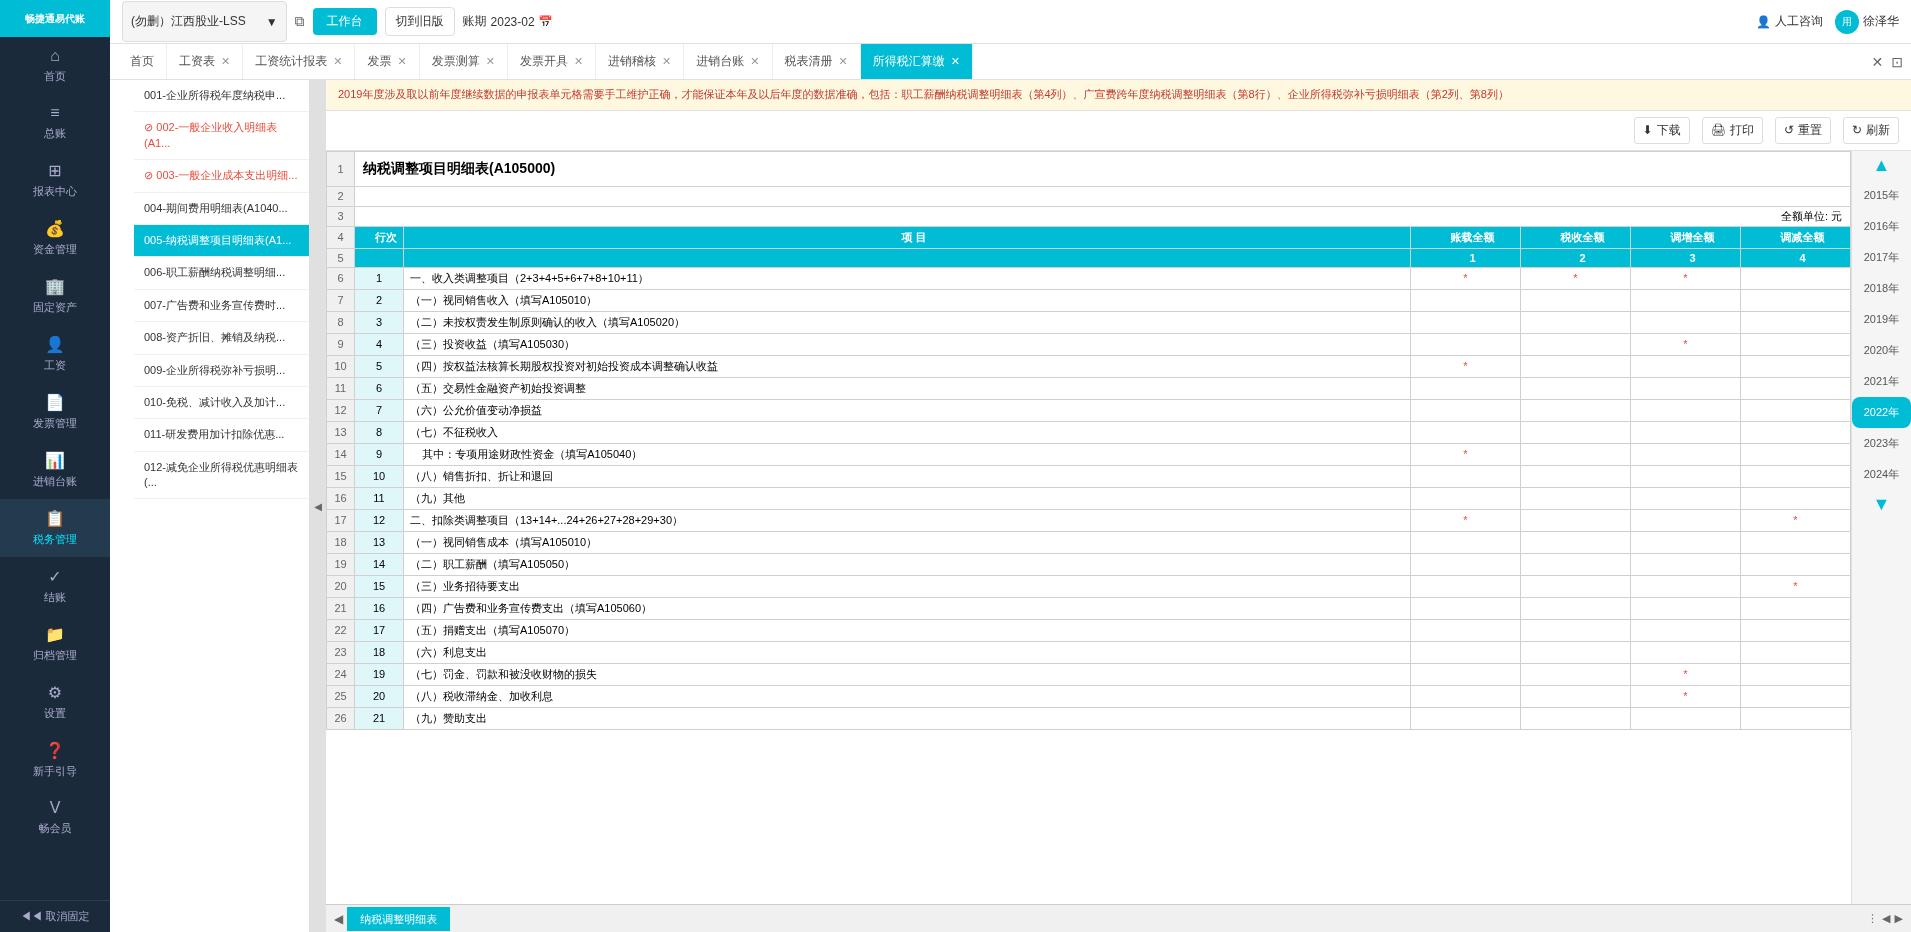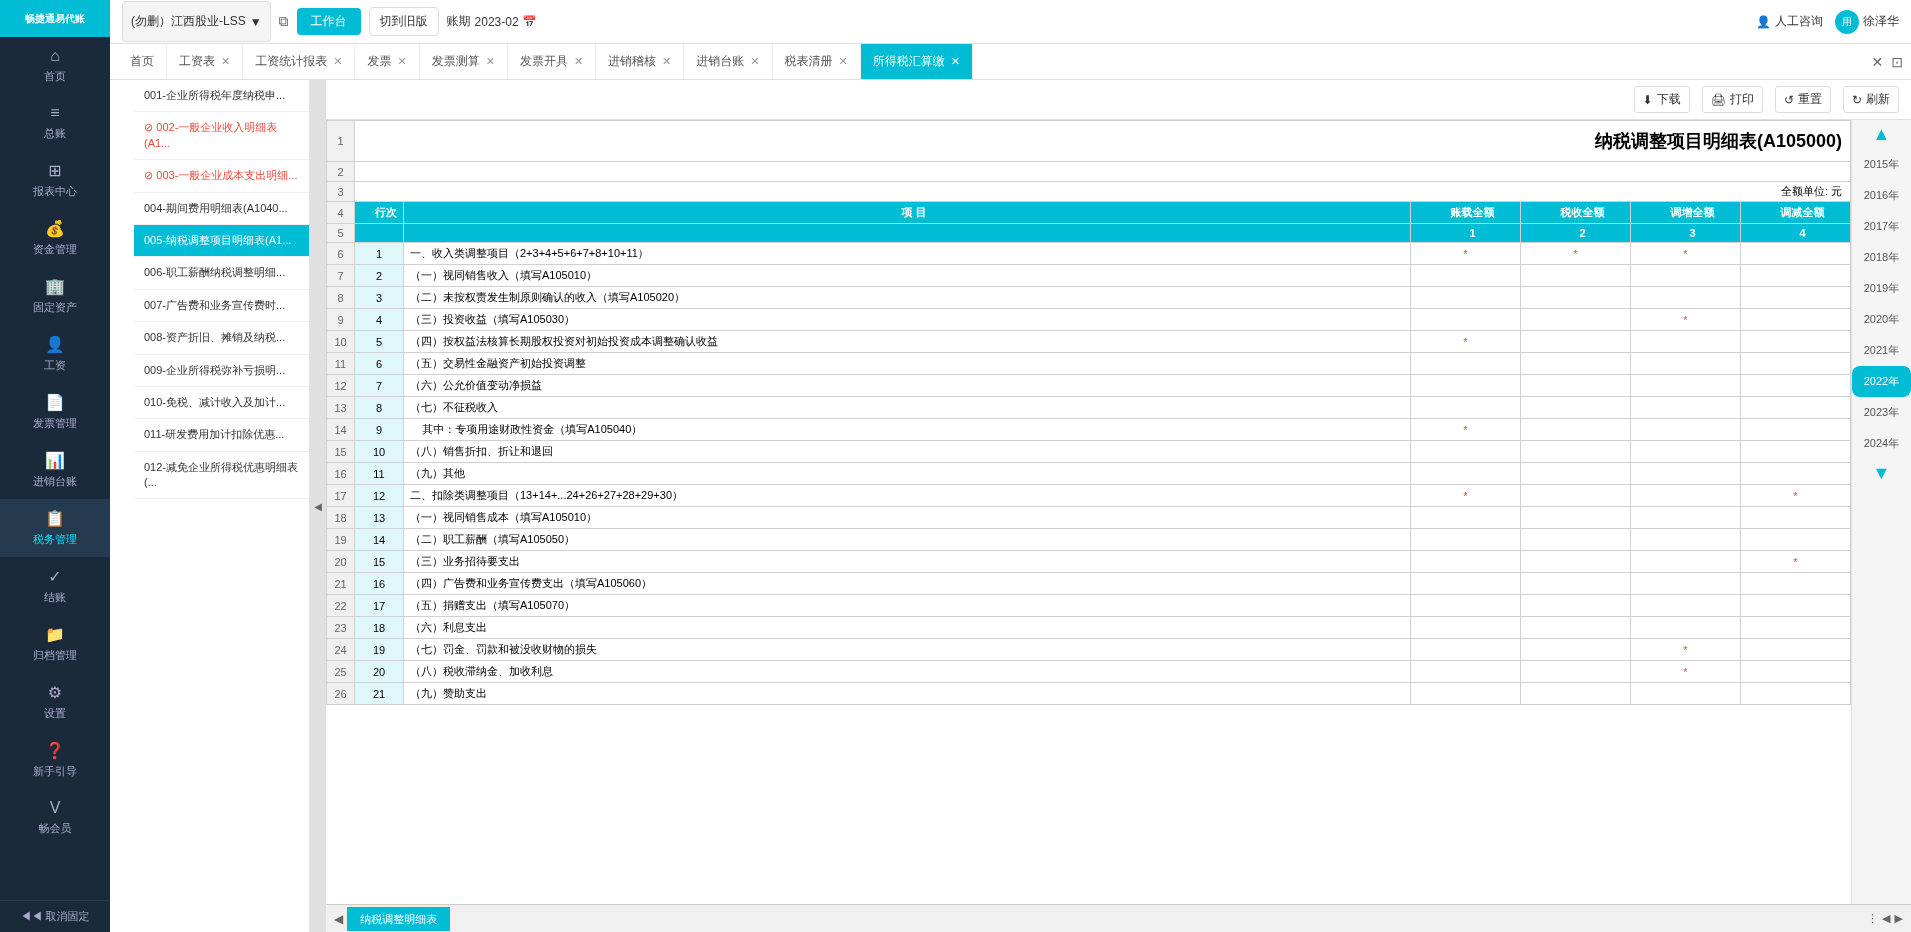--- a/index.html
+++ b/index.html
@@ -12,21 +12,21 @@
     .sidebar-item { display: flex; flex-direction: column; align-items: center; padding: 10px 4px; color: #aac; cursor: pointer; font-size: 11px; gap: 4px; }
     .sidebar-item.active { background: #243a4e; color: #00e5ff; }
     .sidebar-icon { font-size: 16px; }
     .sidebar-bottom { padding: 8px; color: #aac; font-size: 11px; text-align: center; border-top: 1px solid #2a3d50; cursor: pointer; }
 
     
     .main { flex: 1; display: flex; flex-direction: column; height: 100%; overflow: hidden; }
 
     
     .topbar { background: white; display: flex; align-items: center; padding: 0 12px; height: 44px; border-bottom: 1px solid #e0e0e0; gap: 8px; flex-shrink: 0; }
-    .topbar-company { display: flex; align-items: center; gap: 4px; background: #f5f5f5; border: 1px solid #ddd; border-radius: 4px; padding: 11px 8px; font-size: 12px; color: #333; cursor: pointer; }
+    .topbar-company { display: flex; align-items: center; gap: 20px; background: #f5f5f5; border: 1px solid #ddd; border-radius: 4px; padding: 11px 8px; font-size: 12px; color: #333; cursor: pointer; }
     .topbar-copy-icon { font-size: 14px; color: #666; cursor: pointer; }
     .topbar-btn { background: #00bcd4; color: white; border: none; border-radius: 4px; padding: 5px 14px; font-size: 12px; cursor: pointer; }
     .topbar-old-btn { background: white; color: #333; border: 1px solid #ddd; border-radius: 4px; padding: 5px 10px; font-size: 12px; cursor: pointer; }
     .topbar-period { display: flex; align-items: center; gap: 4px; font-size: 12px; color: #333; }
     .topbar-right { margin-left: auto; display: flex; align-items: center; gap: 12px; }
     .topbar-right-item { display: flex; align-items: center; gap: 4px; font-size: 12px; color: #333; cursor: pointer; }
 
     
     .tabs-bar { background: white; display: flex; align-items: center; padding: 0 8px; border-bottom: 1px solid #e0e0e0; height: 36px; flex-shrink: 0; overflow-x: auto; }
     .tab { display: flex; align-items: center; padding: 0 12px; height: 36px; font-size: 12px; color: #555; cursor: pointer; border-right: 1px solid #eee; white-space: nowrap; }
@@ -237,20 +237,21 @@
       <div class="left-panel-item">009-企业所得税弥补亏损明...</div>
       <div class="left-panel-item">010-免税、减计收入及加计...</div>
       <div class="left-panel-item">011-研发费用加计扣除优惠...</div>
       <div class="left-panel-item">012-减免企业所得税优惠明细表(...</div>
     </div>
 
     <div class="left-collapse-btn">◀</div>
 
     <div class="right-main">
 
+      <div class="notice-bar">2019年度涉及取以前年度继续数据的申报表单元格需要手工维护正确，才能保证本年及以后年度的数据准确，包括：职工薪酬纳税调整明细表（第4列）、广宣费跨年度纳税调整明细表（第8行）、企业所得税弥补亏损明细表（第2列、第8列）</div>
 
       <div class="toolbar">
         <button class="toolbar-btn">
           <span>⬇</span>
           <span>下载</span>
         </button>
         <button class="toolbar-btn">
           <span>🖨</span>
           <span>打印</span>
         </button>
@@ -274,21 +275,21 @@
               <col style="min-width:260px">
               <col style="width:110px">
               <col style="width:110px">
               <col style="width:110px">
               <col style="width:110px">
             </colgroup>
             <tbody>
 
               <tr>
                 <td class="row-num">1</td>
-                <td colspan="6" style="text-align:right;font-size:18px;font-weight:bold;background:white;padding:8px;margin-top:16px;">纳税调整项目明细表(A105000)</td>
+                <td colspan="6" style="text-align:left;font-size:14px;font-weight:bold;background:white;padding:8px;margin-top:16px;">纳税调整项目明细表(A105000)</td>
               </tr>
 
               <tr>
                 <td class="row-num">2</td>
                 <td colspan="6" style="background:white;height:20px;"></td>
               </tr>
 
               <tr>
                 <td class="row-num">3</td>
                 <td colspan="6" style="text-align:right;background:white;padding:2px 8px;font-size:11px;">全额单位: 元</td>

